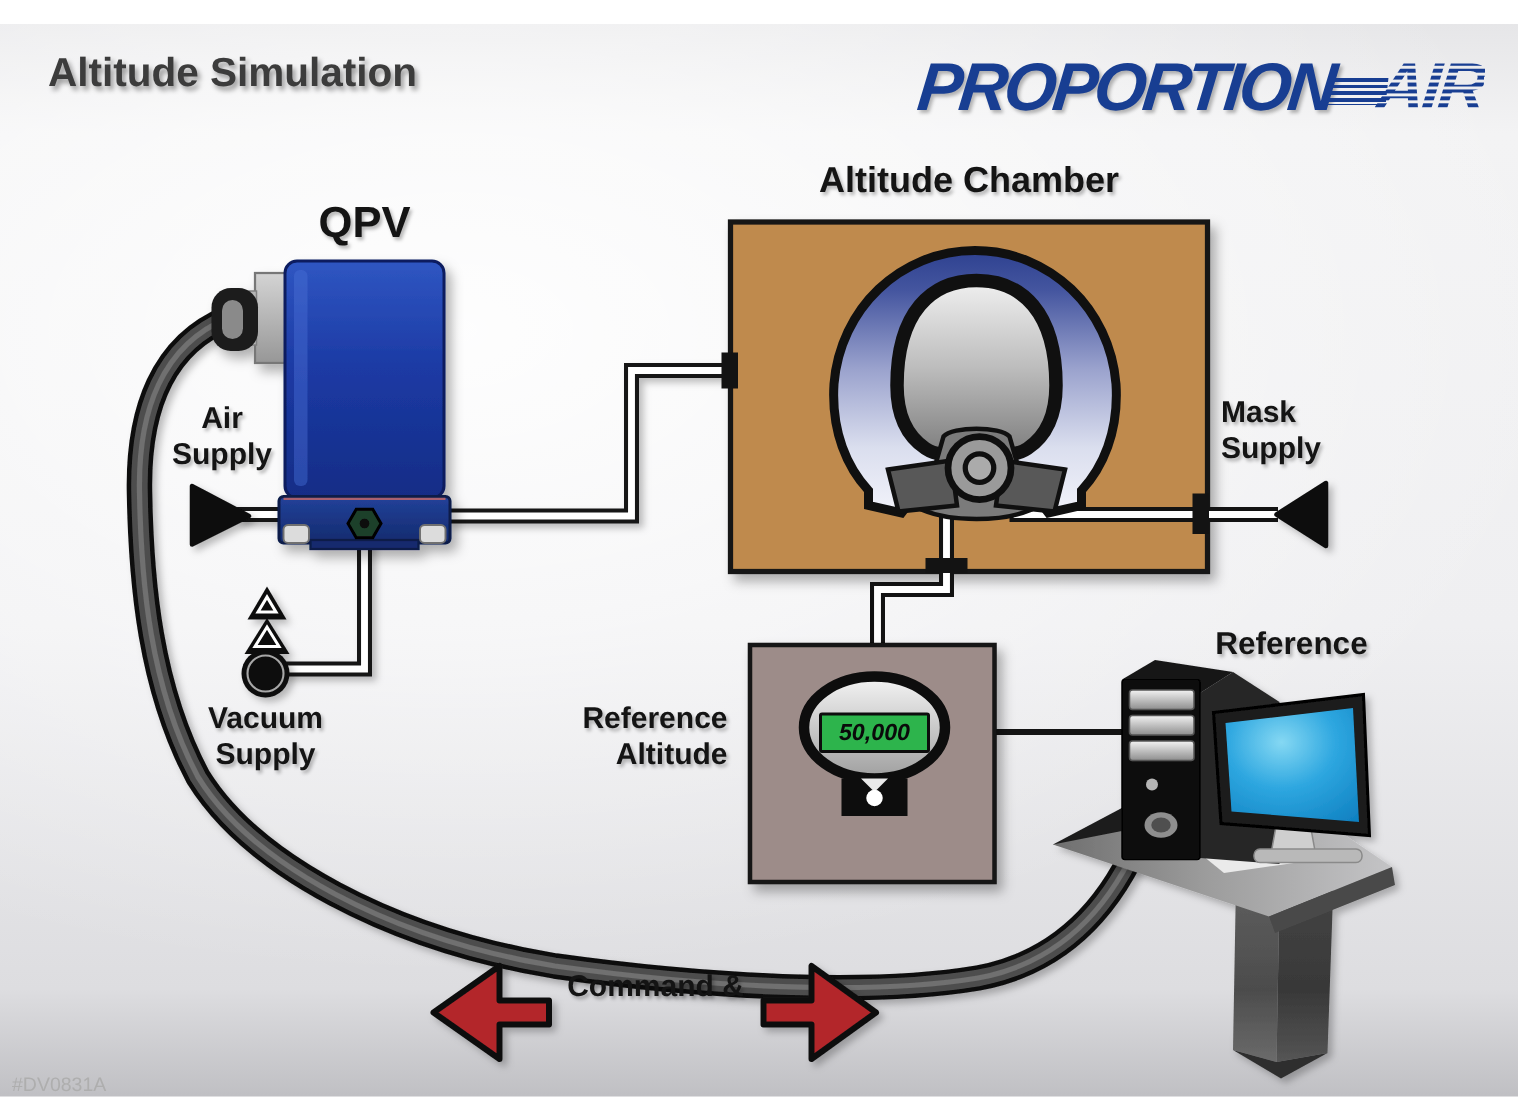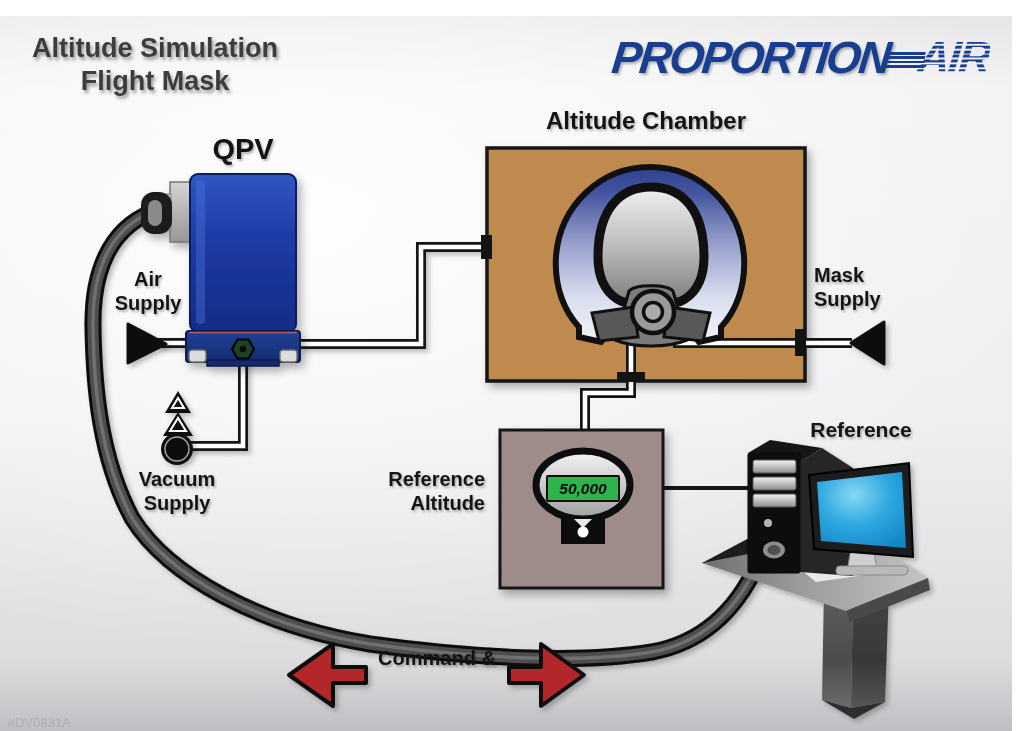--- a/index.html
+++ b/index.html
@@ -233,21 +233,20 @@
   <g filter="url(#ds2)">
     <polygon points="289,659 333,628 333,651 366,651 366,667 333,667 333,690" fill="#b3262c" stroke="#111111" stroke-width="4" stroke-linejoin="round"></polygon>
   </g>
   <g filter="url(#ds2)">
     <polygon points="584,659 541,628 541,651 509,651 509,667 541,667 541,690" fill="#b3262c" stroke="#111111" stroke-width="4" stroke-linejoin="round"></polygon>
   </g>
 </svg>
 
 <div class="lbl title">
   <div>Altitude Simulation</div>
-  <div>Flight Mask</div>
 </div>
 
 <div class="logo">
   <span class="part1">PROPORTION</span>
   <span class="dash"></span>
   <span class="part2">AIR</span>
 </div>
 
 <div class="lbl chamber-label">Altitude Chamber</div>
 

